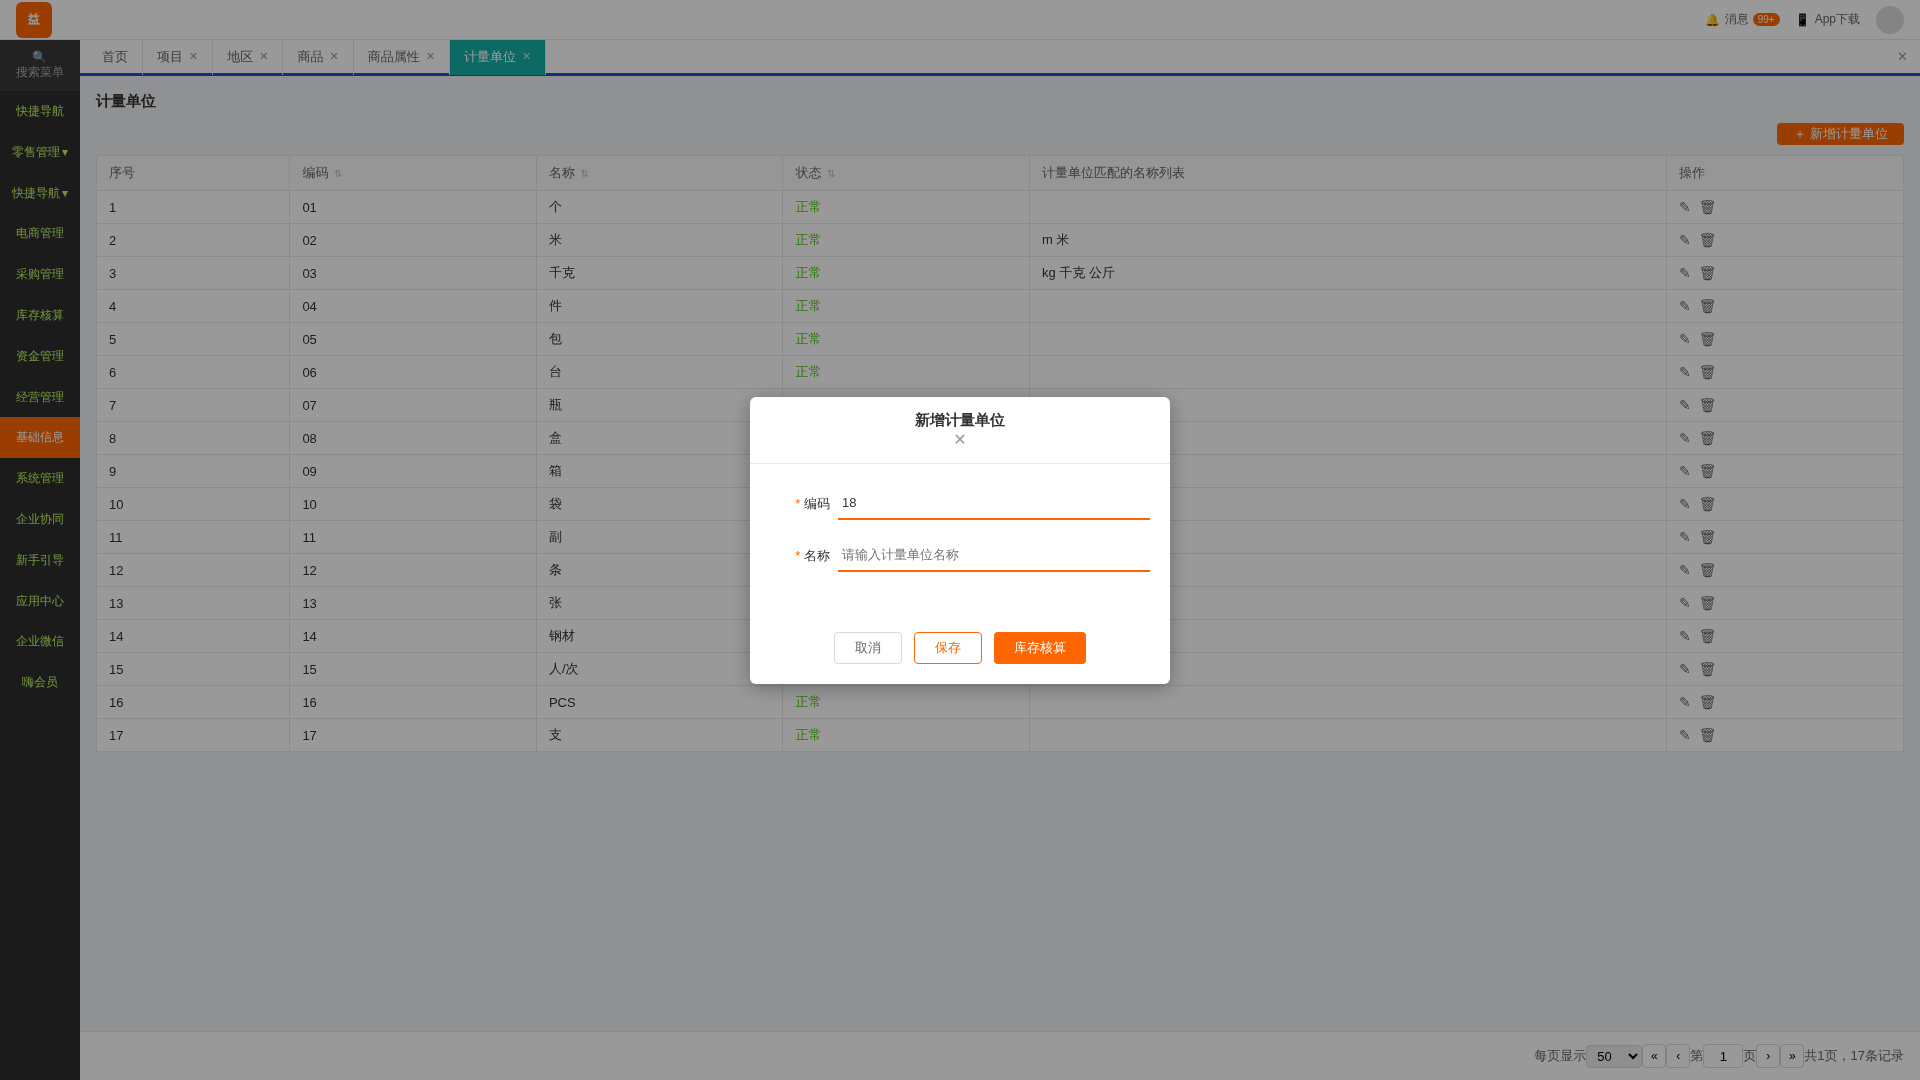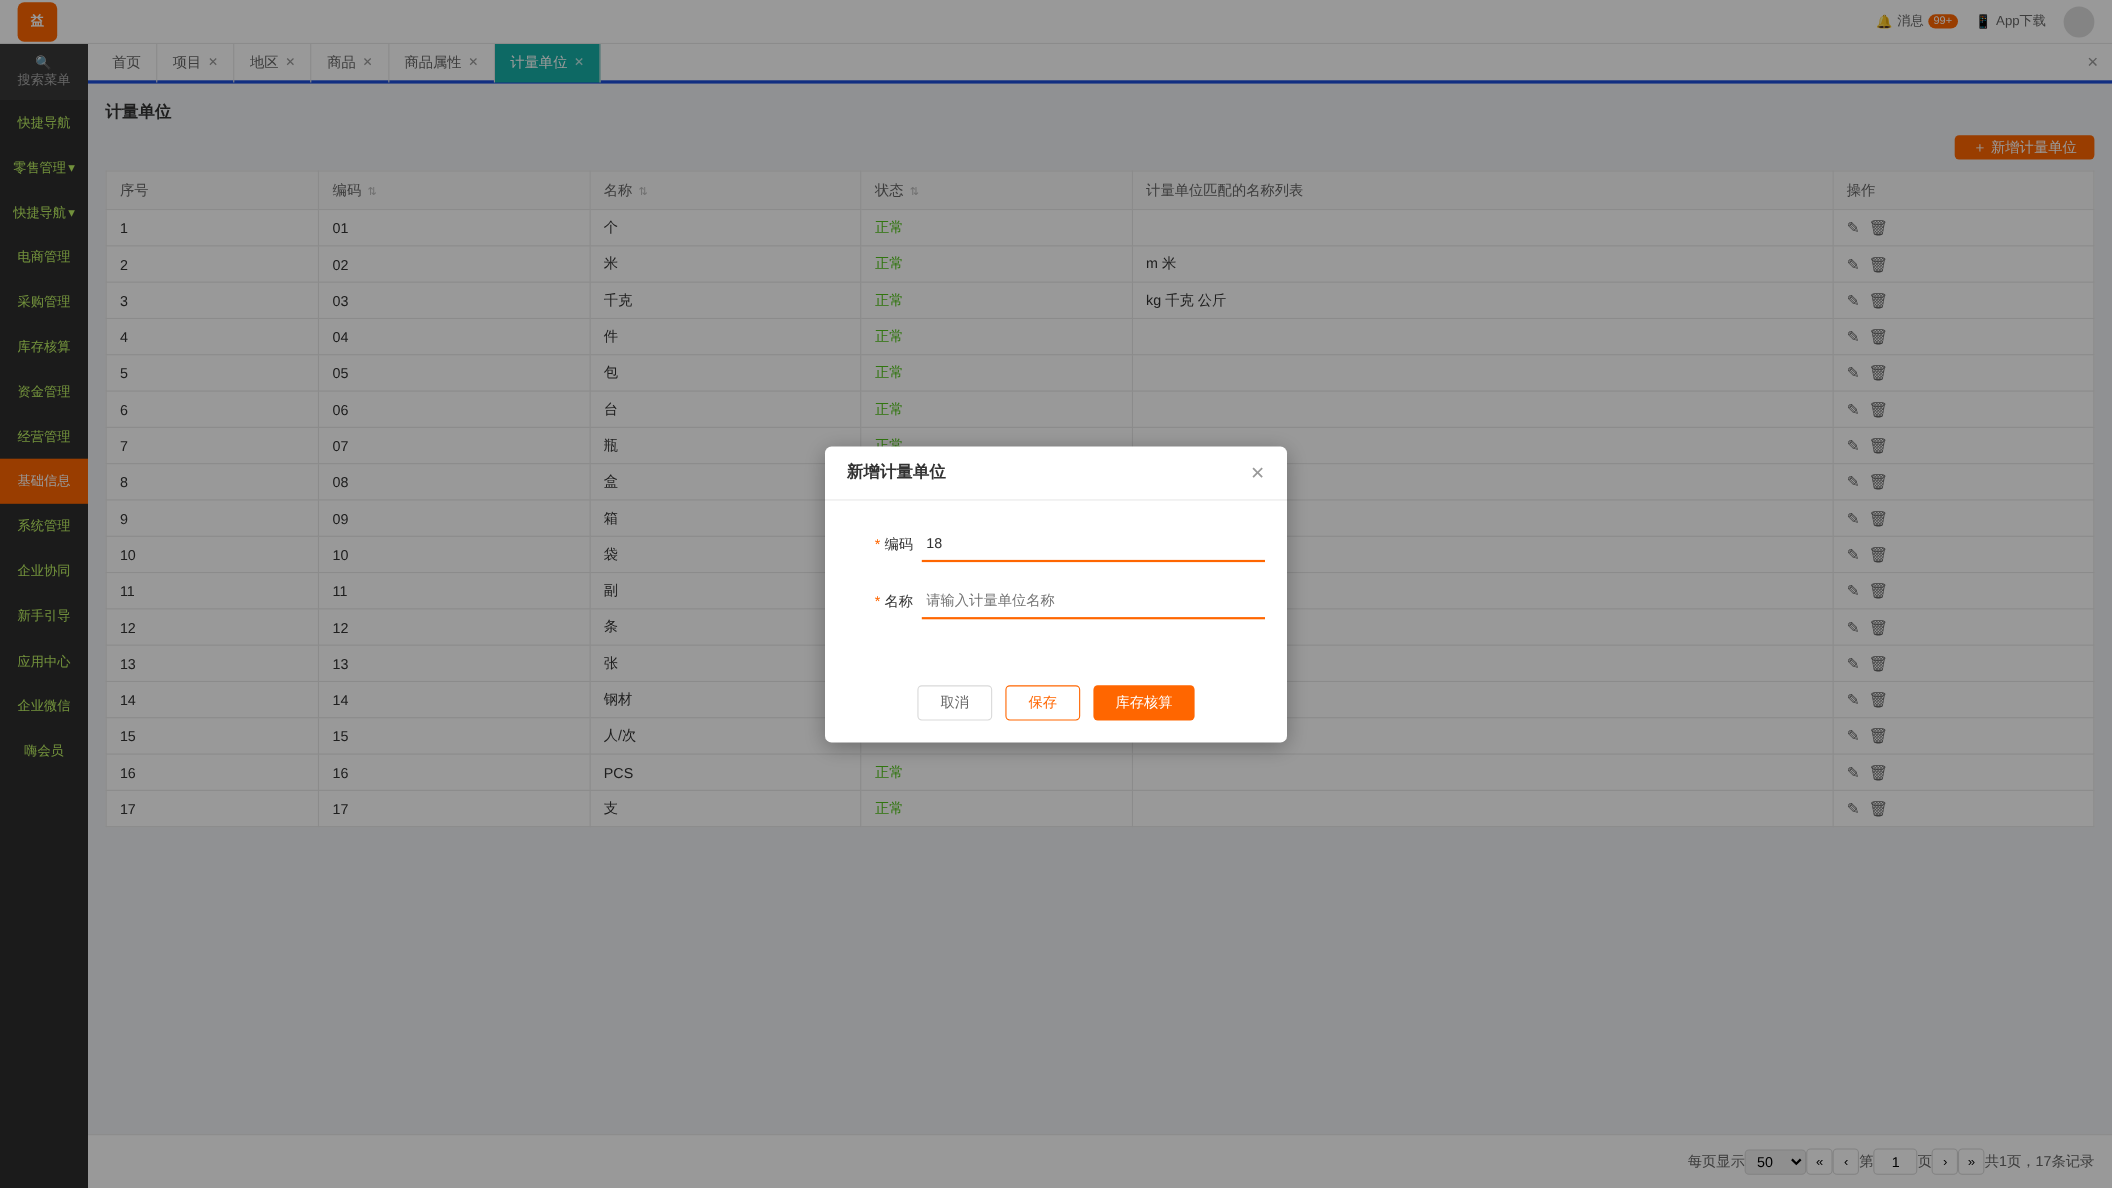--- a/index.html
+++ b/index.html
@@ -270,20 +270,21 @@
       border-radius: 6px;
       width: 420px;
       box-shadow: 0 4px 20px rgba(0,0,0,0.3);
     }
     .modal-header {
       display: flex;
       align-items: center;
       justify-content: space-between;
       padding: 14px 20px;
       border-bottom: 1px solid #e8e8e8;
+      flex-direction: column;
     }
     .modal-title {
       font-size: 15px;
       font-weight: bold;
       color: #333;
     }
     .modal-close {
       cursor: pointer;
       color: #999;
       font-size: 16px;

